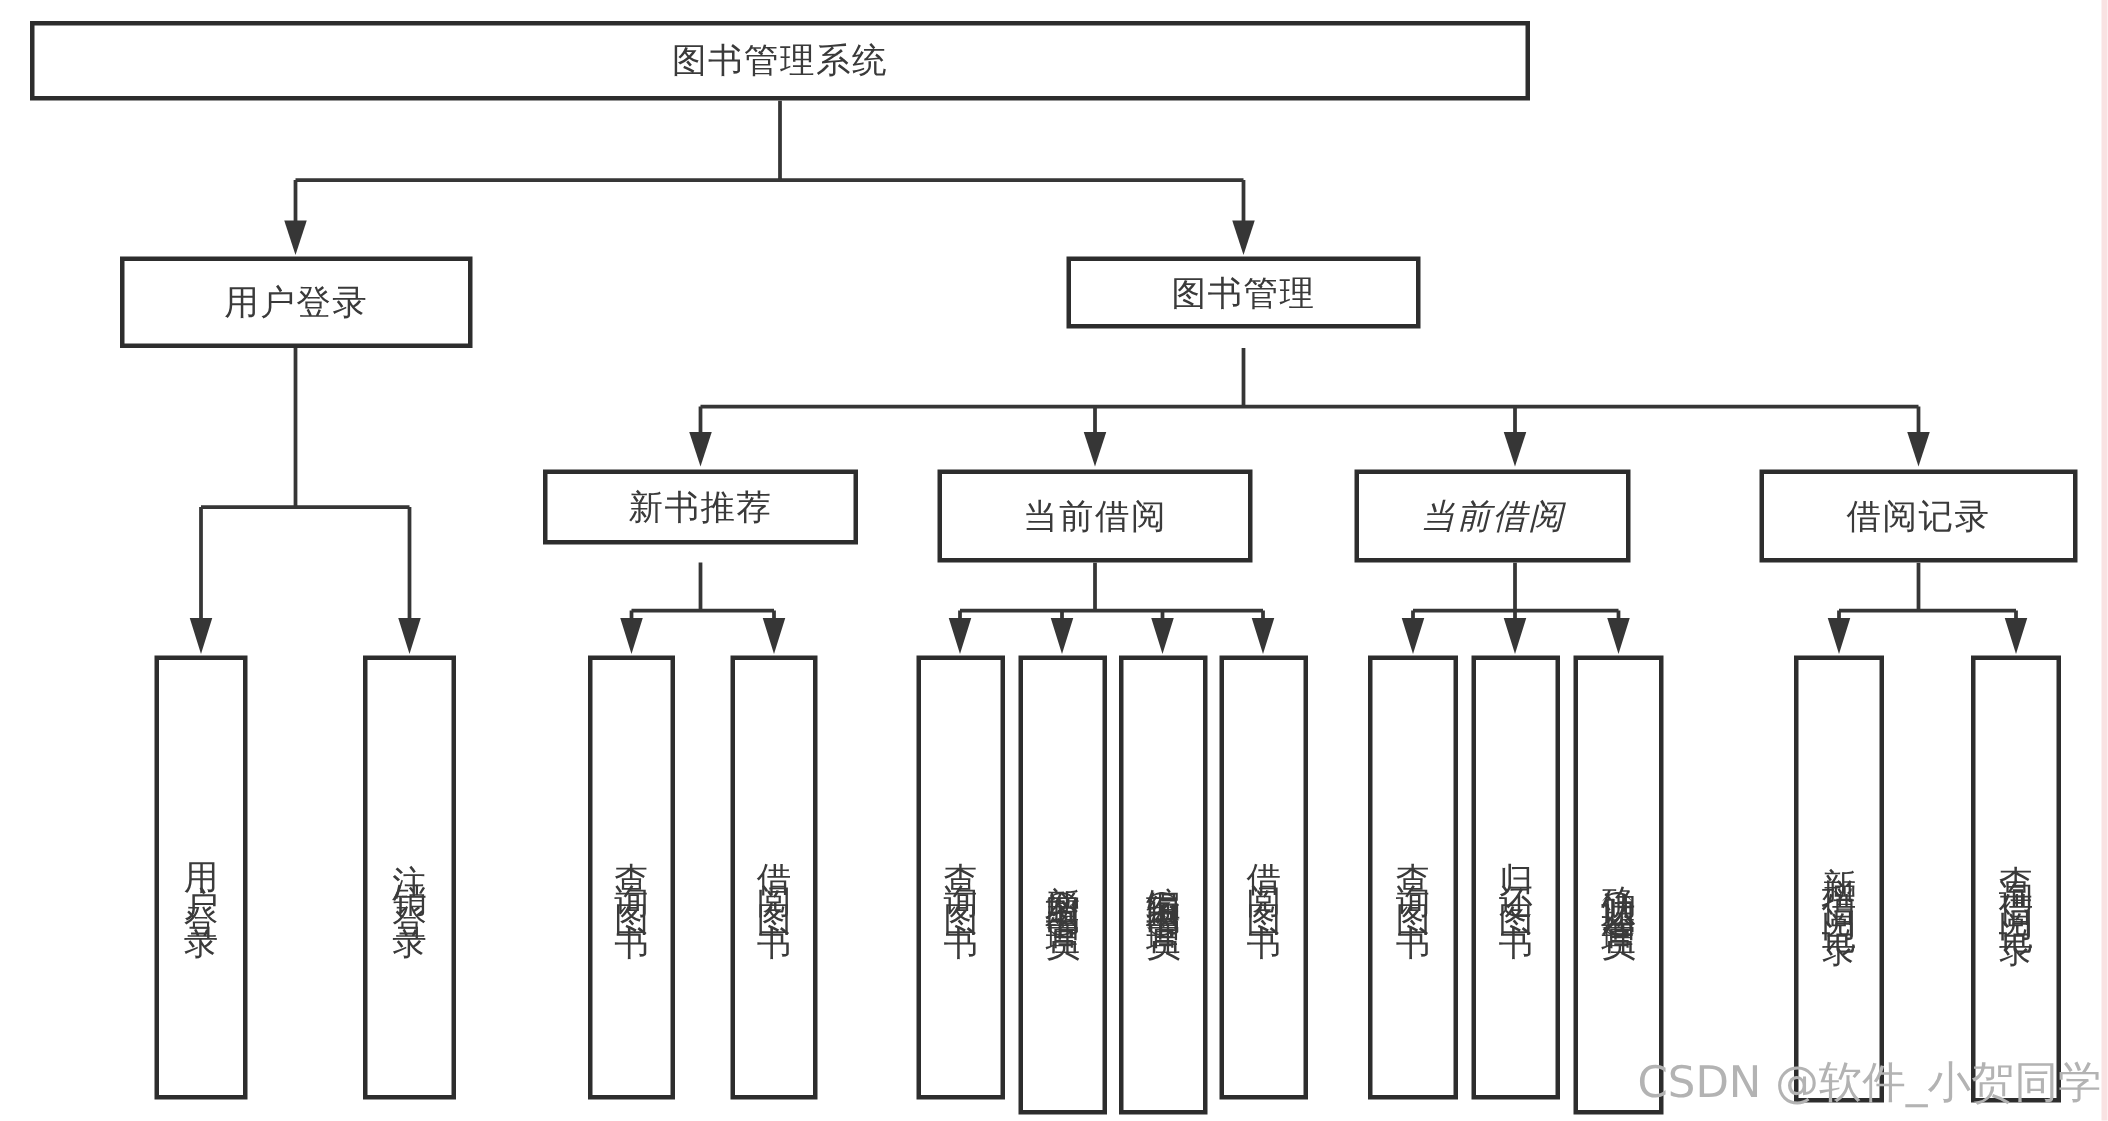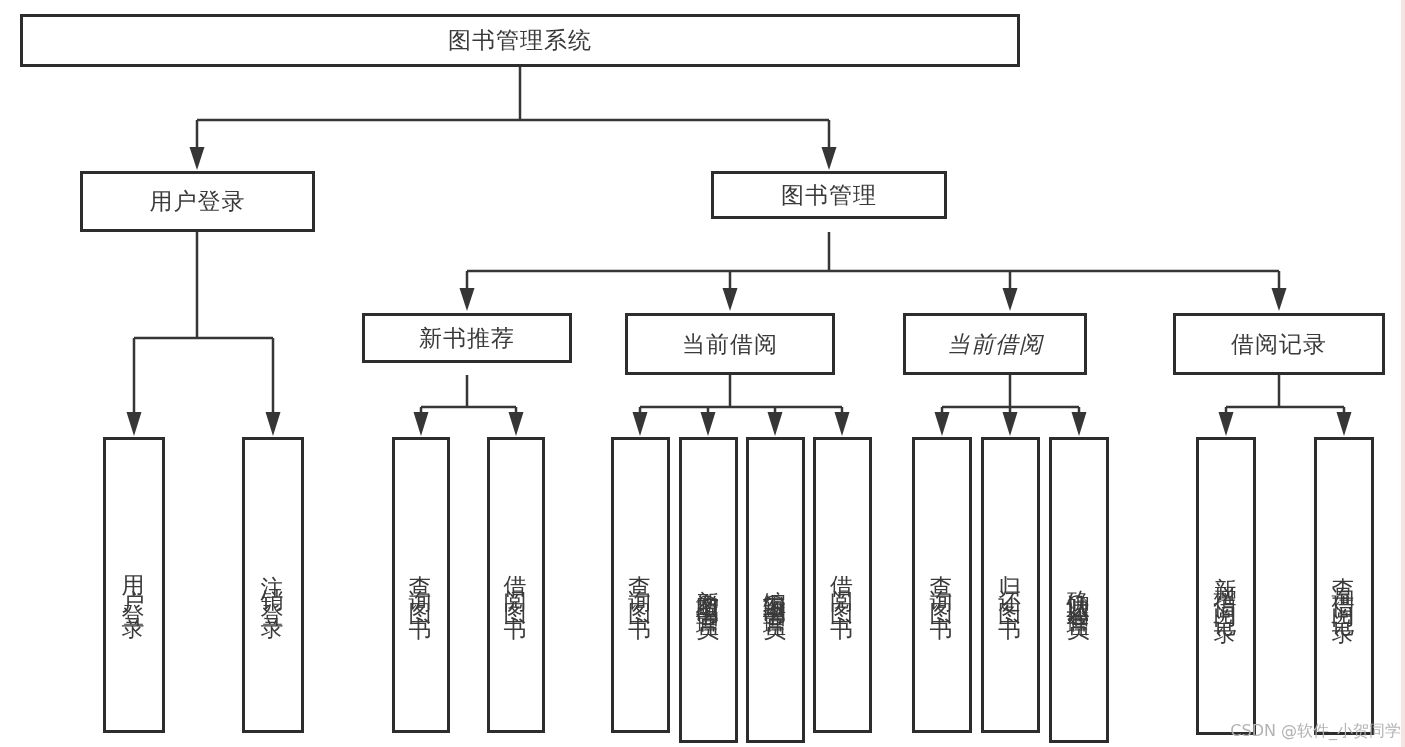--- a/index.html
+++ b/index.html
@@ -34,21 +34,21 @@
     writing-mode: vertical-rl;
     text-orientation: mixed;
   }
   .v4 { letter-spacing: 14px; }
   .v6 { letter-spacing: 9px; }
   .v9 { letter-spacing: 4px; }
   .box .lbl { display: block; }
   .watermark {
     position: absolute;
     right: 4px; bottom: 5px;
-    font-size: 16px;
+    font-size: 29px;
     color: #b3b3b3;
     letter-spacing: 0px;
     z-index: 5;
     white-space: nowrap;
   }
   .right-strip {
     position: absolute;
     right: 0; top: 0;
     width: 4px; height: 747px;
     background: #f9e2e2;

